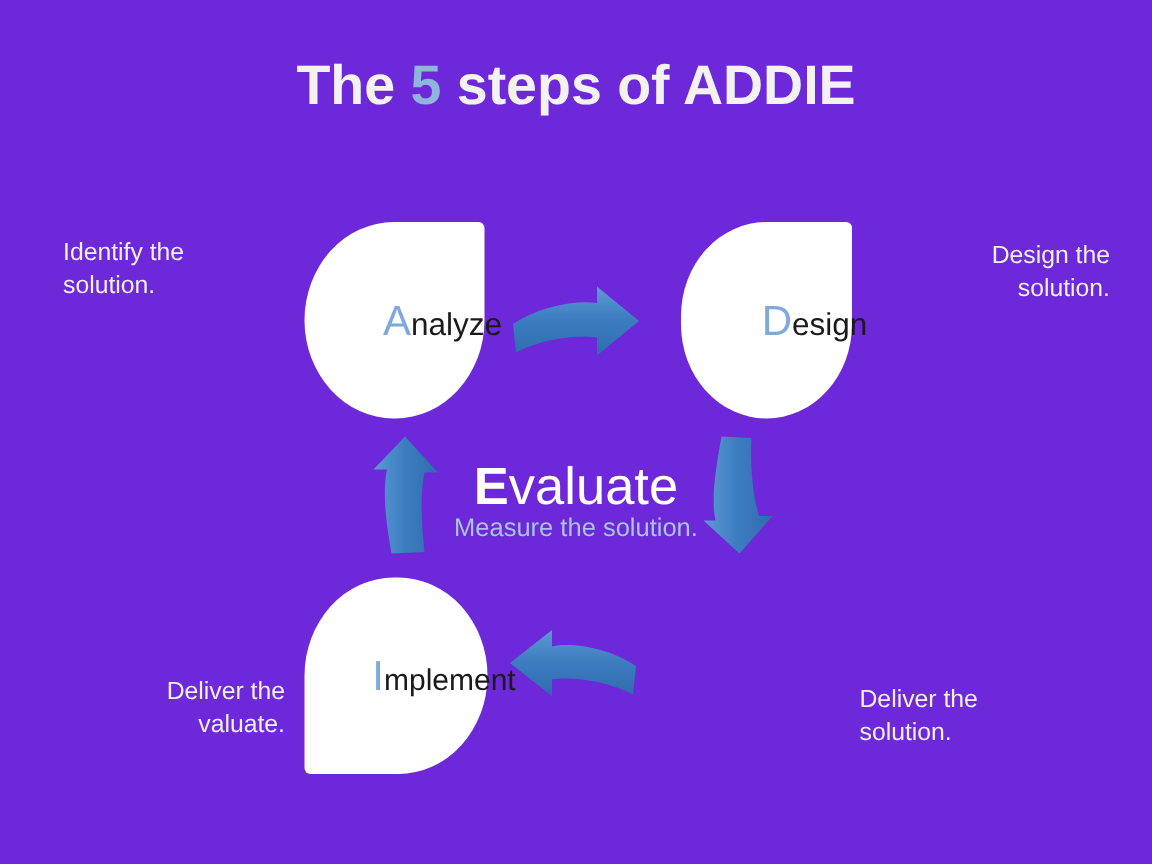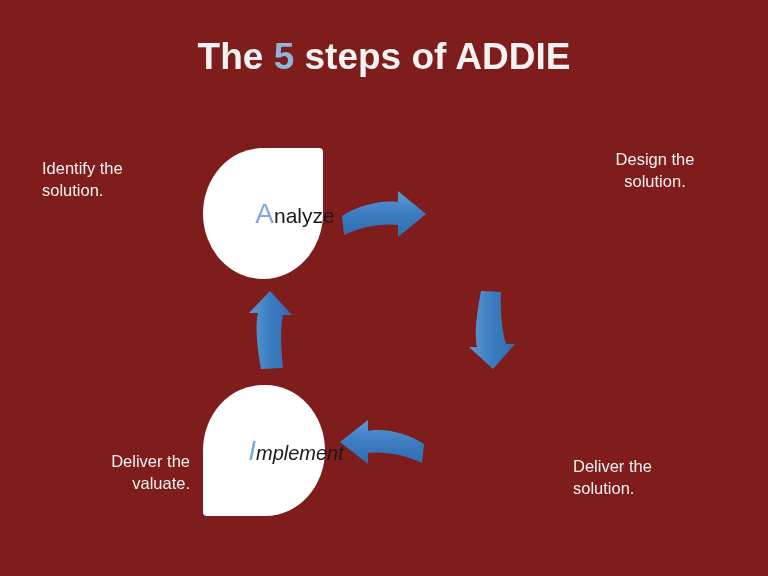--- a/index.html
+++ b/index.html
@@ -12,21 +12,21 @@
     overflow: hidden;
     background: #404040;
     font-family: "Liberation Sans", sans-serif;
     position: relative;
   }
   #stage {
     position: absolute;
     left: 0; top: 0;
     width: 768px;
     height: 576px;
-    background: #7f1d1d;
+    background: #6d28d9;
   }
 
   
   .title {
     position: absolute;
     left: 0;
     top: 36px;
     width: 768px;
     text-align: center;
     font-size: 37px;
@@ -60,21 +60,21 @@
     white-space: nowrap;
     line-height: 1;
     margin-left: 32px;
   }
   .node-label .cap {
     font-size: 28px;
     color: #7fa9dc;
     font-weight: normal;
     vertical-align: baseline;
   }
-  .node-label.wide { font-size: 20px; font-style: italic; }
+  .node-label.wide { font-size: 20px; }
 
   
   #node-analyze   { left: 203px; top: 148px; }
   #node-design    { left: 454px; top: 148px; width: 114px; }
   #node-implement { left: 203px; top: 385px; width: 122px; }
   #node-develop   { left: 454px; top: 385px; width: 114px; }
 
   
   #node-implement .node-label { width: 128px; left: -3px; }
   #node-design .node-label    { width: 120px; left: -3px; }
@@ -82,21 +82,21 @@
 
   
   .caption {
     position: absolute;
     font-size: 16.5px;
     color: #f0f0f0;
     line-height: 1.35;
     white-space: pre-line;
   }
   #cap-analyze   { right: 566px; top: 157px; width: 160px; }
-  #cap-design    { left: 570px;  top: 148px; text-align: center;  width: 170px; }
+  #cap-design    { left: 570px;  top: 159px; text-align: right;  width: 170px; }
   #cap-implement { right: 578px; top: 450px; text-align: right; width: 160px; }
   #cap-develop   { left: 573px;  top: 455px; text-align: left;  width: 170px; }
 
   
   #evaluate-block {
     position: absolute;
     left: 0;
     top: 307px;
     width: 768px;
     text-align: center;
@@ -133,32 +133,39 @@
 <div id="stage">
 
   <div class="title"><span>The </span><span class="accent">5</span><span> steps of ADDIE</span></div>
 
   <div class="node corner-tr" id="node-analyze">
     <div class="node-label"><span class="cap">A</span><span>nalyze</span></div>
   </div>
   <div class="caption" id="cap-analyze">Identify the
 solution.</div>
 
+  <div class="node corner-tr" id="node-design">
+    <div class="node-label"><span class="cap">D</span><span>esign</span></div>
+  </div>
   <div class="caption" id="cap-design">Design the
 solution.</div>
 
   <div class="node corner-bl" id="node-implement">
     <div class="node-label wide"><span class="cap">I</span><span>mplement</span></div>
   </div>
   <div class="caption" id="cap-implement">Deliver the
 valuate.</div>
 
   <div class="caption" id="cap-develop">Deliver the
 solution.</div>
 
+  <div id="evaluate-block">
+    <div id="evaluate-title"><span class="cap">E</span><span>valuate</span></div>
+    <div id="evaluate-sub">Measure the solution.</div>
+  </div>
 
   <svg class="arrow" id="arrow-right" width="92" height="60" viewBox="0 0 92 60">
     <defs>
       <linearGradient id="gR" x1="0" y1="0" x2="0" y2="1">
         <stop offset="0%" stop-color="#5e9ad3"></stop>
         <stop offset="48%" stop-color="#3c7dc1"></stop>
         <stop offset="100%" stop-color="#2f6cae"></stop>
       </linearGradient>
     </defs>
     <path d="M4,26 C22,14 46,10 60,12 L60,1 L88,24 L60,47 L60,35 C46,33 24,36 6,45 Z" fill="url(#gR)"></path>

